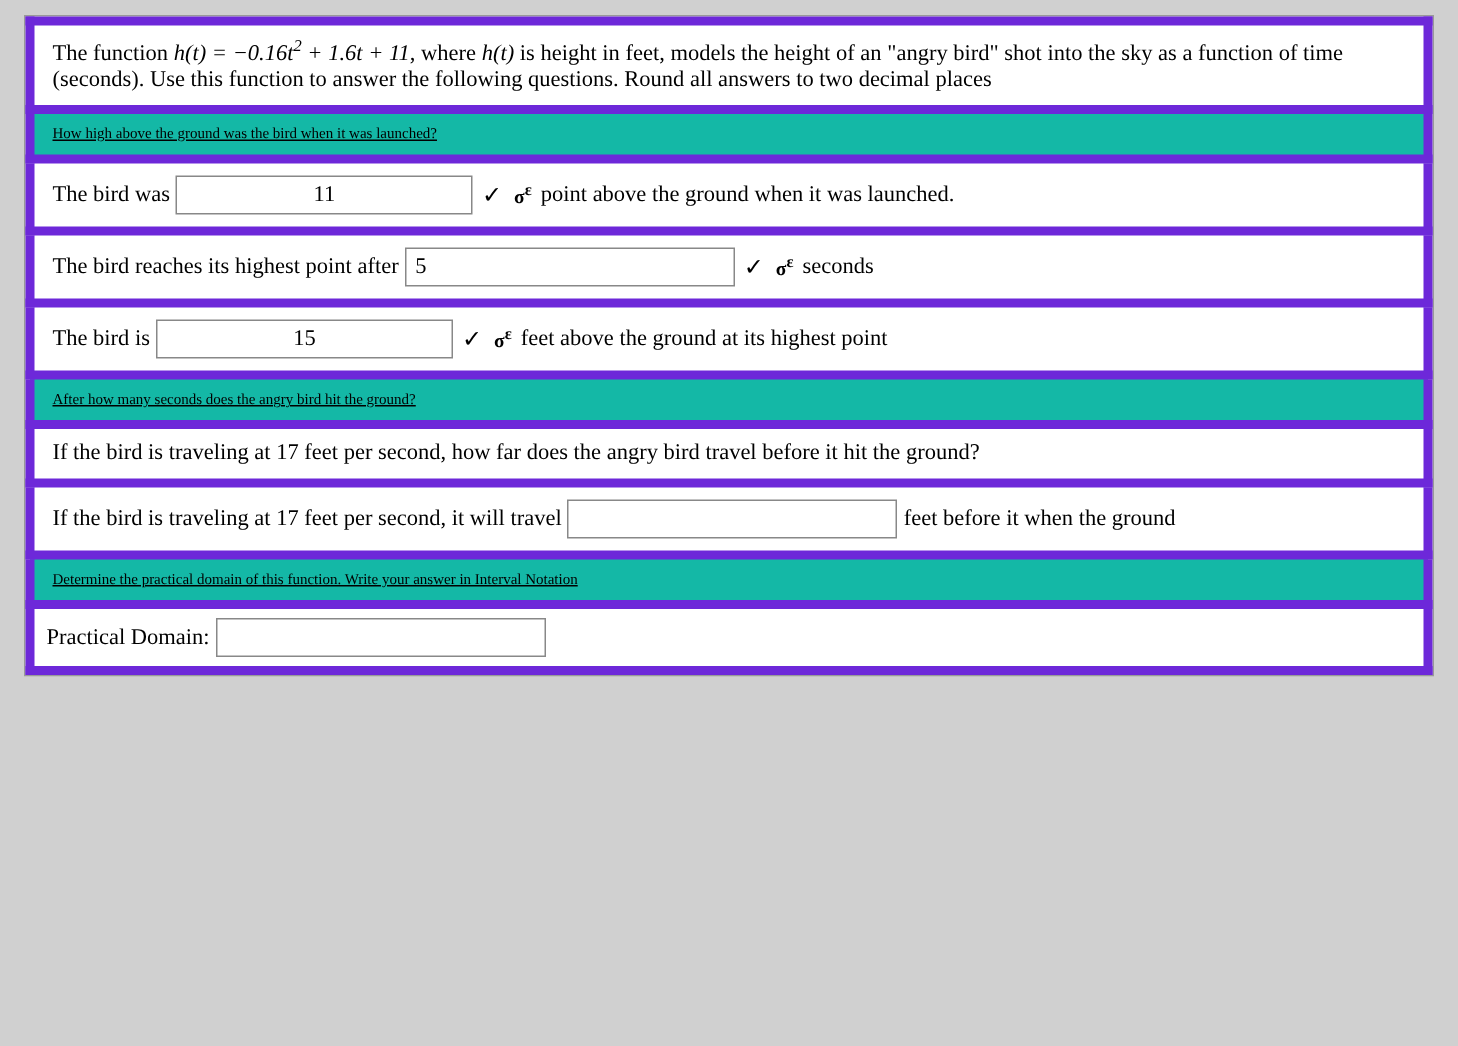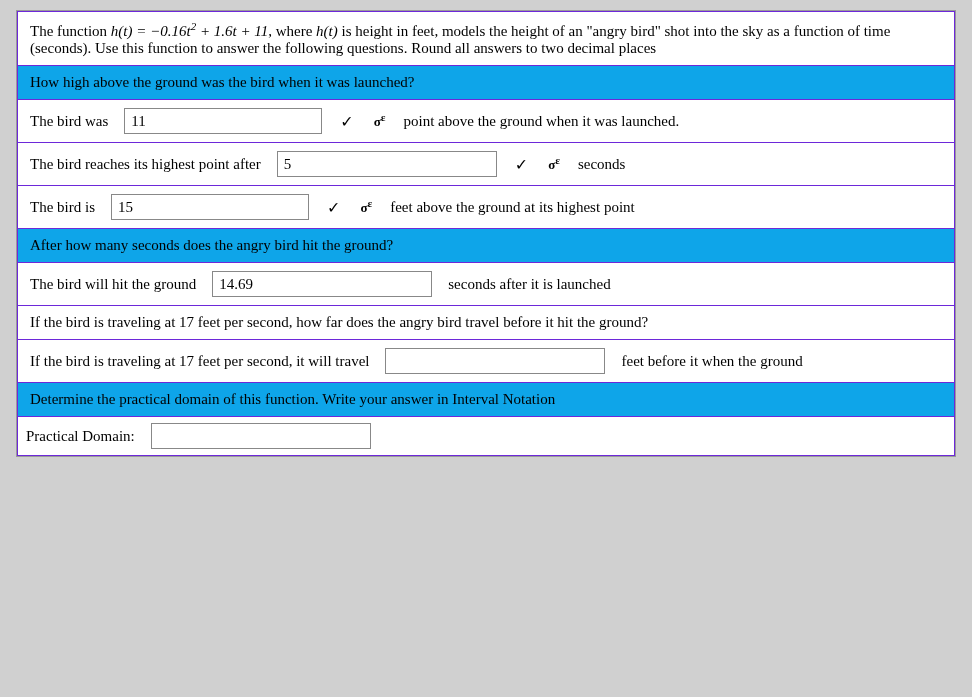--- a/index.html
+++ b/index.html
@@ -16,52 +16,54 @@
     .page-container {
       background: #fff;
       width: 940px;
       border: 1px solid #999;
     }
     .table-outer {
       width: 100%;
       border-collapse: collapse;
     }
     .table-outer td {
-      border: 1px solid #6d28d9;
+      border: 6px solid #6d28d9;
       padding: 8px 12px;
       vertical-align: middle;
     }
     .question-row td {
-      font-size: 15px;
-      background: #0ea5e9;
+      font-size: 10px;
+      background: #14b8a6;
+      text-decoration: underline;
     }
     .answer-row td {
       background: #fff;
       font-size: 15px;
     }
     .inline-answer {
       display: flex;
       align-items: center;
       flex-wrap: wrap;
-      gap: 16px;
+      gap: 4px;
     }
     .answer-input {
       border: 1px solid #888;
       padding: 2px 6px;
       font-size: 15px;
       font-family: 'Times New Roman', Times, serif;
       min-width: 160px;
       height: 26px;
       outline: none;
     }
     .answer-input-wide {
       min-width: 220px;
     }
     .answer-input-med {
       min-width: 130px;
+      text-align: center;
     }
     .check-icon {
       color: #000;
       font-size: 16px;
       margin: 0 2px;
     }
     .sigma-icon {
       font-size: 13px;
       margin: 0 2px;
       vertical-align: middle;
@@ -140,29 +142,20 @@
           </div>
         </td>
       </tr>
 
       <tr class="question-row">
         <td>
           <span>After how many seconds does the angry bird hit the ground?</span>
         </td>
       </tr>
 
-      <tr class="answer-row">
-        <td>
-          <div class="inline-answer">
-            <span>The bird will hit the ground</span>
-            <input class="answer-input answer-input-wide" type="text" value="14.69" style="">
-            <span>seconds after it is launched</span>
-          </div>
-        </td>
-      </tr>
 
       <tr class="long-question-row">
         <td>
           <span>If the bird is traveling at 17 feet per second, how far does the angry bird travel before it hit the ground?</span>
         </td>
       </tr>
 
       <tr class="answer-row">
         <td>
           <div class="inline-answer" style="flex-wrap: wrap;">

